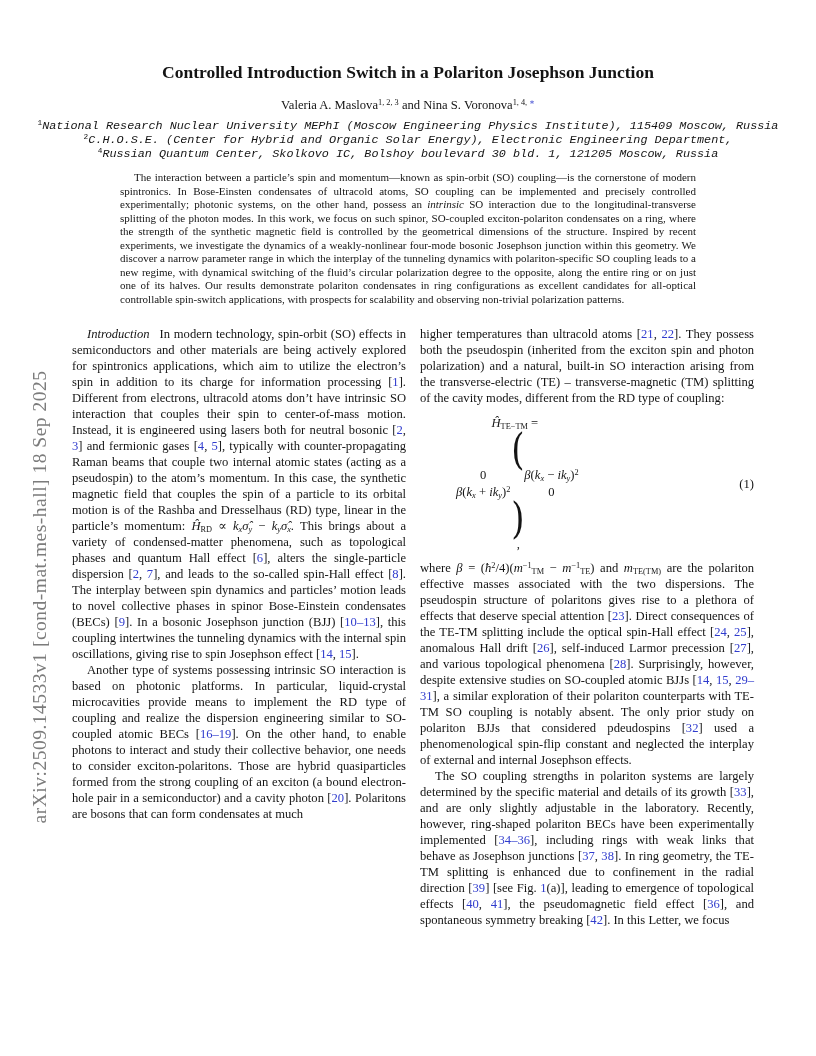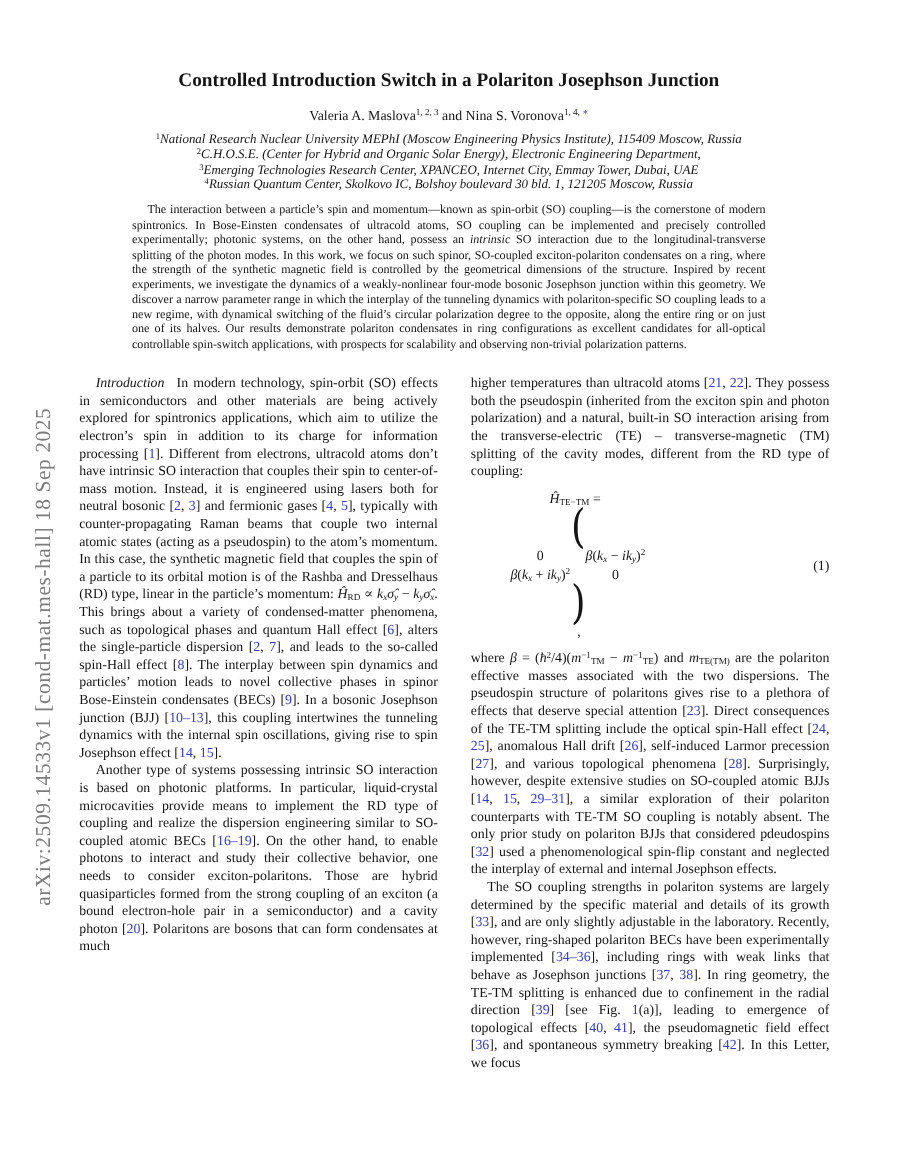--- a/index.html
+++ b/index.html
@@ -9,26 +9,26 @@
   .page{position:relative;width:816px;height:1056px;}
 
   
   .watermark{position:absolute;left:-318px;top:515px;width:716px;height:40px;
              line-height:40px;text-align:center;transform:rotate(-90deg);
              font-size:19.5px;color:#7c7c7c;letter-spacing:.5px;white-space:nowrap;}
 
   .title{margin:62px 90px 0 90px;text-align:center;font-size:17.5px;font-weight:bold;line-height:1.2;}
   .authors{margin-top:15px;text-align:center;font-size:12.6px;}
   .affiliations{margin-top:7px;text-align:center;font-size:11.8px;line-height:13.8px;}
-  .affiliations div{white-space:nowrap;}
+  .affiliations div{white-space:nowrap;font-family:Liberation Mono, monospace;}
 
   .abstract{width:576px;margin:10px auto 0 auto;text-align:justify;
             font-size:11px;line-height:13.5px;text-indent:14px;}
 
-  .body-cols{display:flex;gap:30px;padding:0 62px 0 72px;margin-top:20px;}
+  .body-cols{display:flex;gap:14px;padding:0 62px 0 72px;margin-top:20px;}
   .col{width:334px;text-align:justify;font-size:12.6px;line-height:16px;}
   .col p{margin:0;}
   p.indent{text-indent:15px;}
 
   sup{font-size:66%;vertical-align:0.5em;line-height:0;text-align:right;}
   sub{font-size:66%;vertical-align:-0.22em;line-height:0;}
 
   c{color:#2f3bcd;}
 
   .equation{display:flex;align-items:center;margin:9px 0 8px 0;}
@@ -49,21 +49,20 @@
 
   <div class="watermark">arXiv:2509.14533v1  [cond-mat.mes-hall]  18 Sep 2025</div>
 
   <div class="title">Controlled Introduction Switch in a Polariton Josephson Junction</div>
 
   <div class="authors">Valeria A. Maslova<sup>1, 2, 3</sup> and Nina S. Voronova<sup>1, 4, <c>∗</c></sup></div>
 
   <div class="affiliations">
     <div><sup>1</sup><i>National Research Nuclear University MEPhI (Moscow Engineering Physics Institute), 115409 Moscow, Russia</i></div>
     <div><sup>2</sup><i>C.H.O.S.E. (Center for Hybrid and Organic Solar Energy), Electronic Engineering Department,</i></div>
-    <div><sup>3</sup><i>Emerging Technologies Research Center, XPANCEO, Internet City, Emmay Tower, Dubai, UAE</i></div>
     <div><sup>4</sup><i>Russian Quantum Center, Skolkovo IC, Bolshoy boulevard 30 bld. 1, 121205 Moscow, Russia</i></div>
   </div>
 
   <div class="abstract">The interaction between a particle’s spin and momentum—known as spin-orbit (SO) coupling—is the cornerstone of modern spintronics. In Bose-Einsten condensates of ultracold atoms, SO coupling can be implemented and precisely controlled experimentally; photonic systems, on the other hand, possess an <i>intrinsic</i> SO interaction due to the longitudinal-transverse splitting of the photon modes. In this work, we focus on such spinor, SO-coupled exciton-polariton condensates on a ring, where the strength of the synthetic magnetic field is controlled by the geometrical dimensions of the structure. Inspired by recent experiments, we investigate the dynamics of a weakly-nonlinear four-mode bosonic Josephson junction within this geometry. We discover a narrow parameter range in which the interplay of the tunneling dynamics with polariton-specific SO coupling leads to a new regime, with dynamical switching of the fluid’s circular polarization degree to the opposite, along the entire ring or on just one of its halves. Our results demonstrate polariton condensates in ring configurations as excellent candidates for all-optical controllable spin-switch applications, with prospects for scalability and observing non-trivial polarization patterns.</div>
 
   <div class="body-cols">
     <div class="col">
       <p class="indent"><i>Introduction</i>  In modern technology, spin-orbit (SO) effects in semiconductors and other materials are being actively explored for spintronics applications, which aim to utilize the electron’s spin in addition to its charge for information processing [<c>1</c>]. Different from electrons, ultracold atoms don’t have intrinsic SO interaction that couples their spin to center-of-mass motion. Instead, it is engineered using lasers both for neutral bosonic [<c>2</c>, <c>3</c>] and fermionic gases [<c>4</c>, <c>5</c>], typically with counter-propagating Raman beams that couple two internal atomic states (acting as a pseudospin) to the atom’s momentum. In this case, the synthetic magnetic field that couples the spin of a particle to its orbital motion is of the Rashba and Dresselhaus (RD) type, linear in the particle’s momentum: <i>Ĥ</i><sub>RD</sub> ∝ <i>k<sub>x</sub>σ̂<sub>y</sub></i> − <i>k<sub>y</sub>σ̂<sub>x</sub></i>. This brings about a variety of condensed-matter phenomena, such as topological phases and quantum Hall effect [<c>6</c>], alters the single-particle dispersion [<c>2</c>, <c>7</c>], and leads to the so-called spin-Hall effect [<c>8</c>]. The interplay between spin dynamics and particles’ motion leads to novel collective phases in spinor Bose-Einstein condensates (BECs) [<c>9</c>]. In a bosonic Josephson junction (BJJ) [<c>10–13</c>], this coupling intertwines the tunneling dynamics with the internal spin oscillations, giving rise to spin Josephson effect [<c>14</c>, <c>15</c>].</p>
       <p class="indent">Another type of systems possessing intrinsic SO interaction is based on photonic platforms. In particular, liquid-crystal microcavities provide means to implement the RD type of coupling and realize the dispersion engineering similar to SO-coupled atomic BECs [<c>16–19</c>]. On the other hand, to enable photons to interact and study their collective behavior, one needs to consider exciton-polaritons. Those are hybrid quasiparticles formed from the strong coupling of an exciton (a bound electron-hole pair in a semiconductor) and a cavity photon [<c>20</c>]. Polaritons are bosons that can form condensates at much</p>
     </div>

